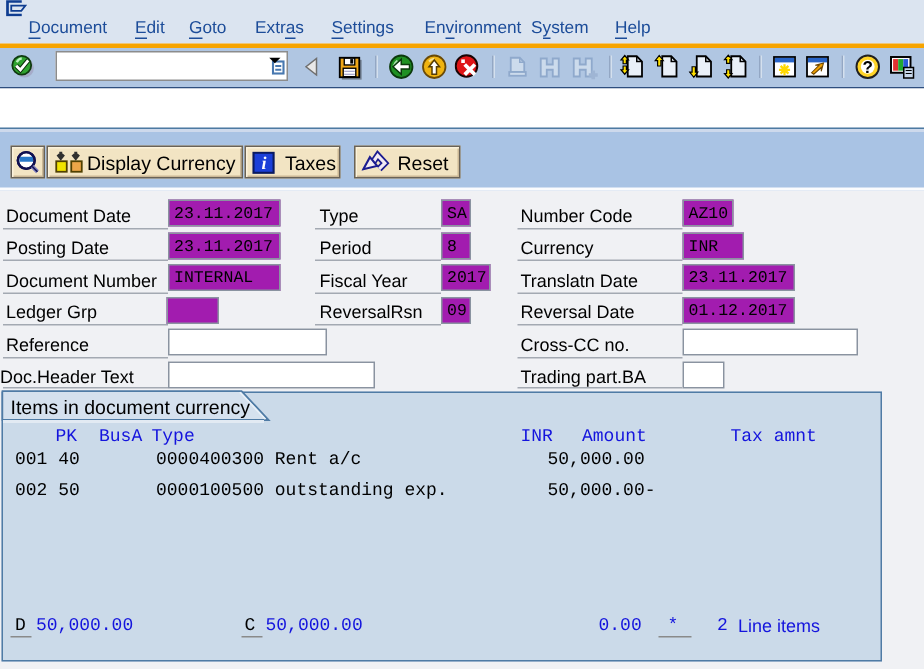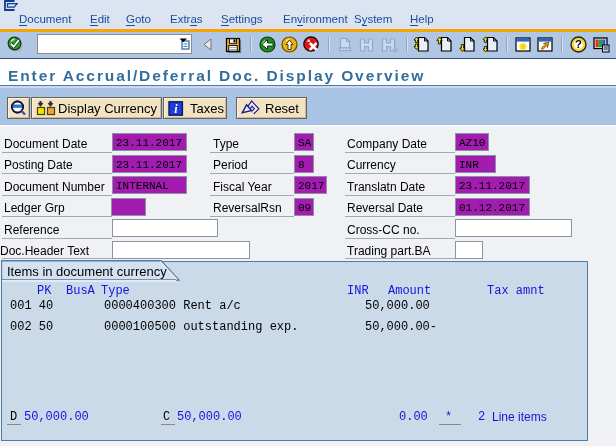--- a/index.html
+++ b/index.html
@@ -147,21 +147,20 @@
  <rect x="1" y="1" width="13" height="10.5" fill="#fff" stroke="#000" stroke-width="1.3"></rect>
  <rect x="2.4" y="2.4" width="3.4" height="7.7" fill="#e03030"></rect>
  <rect x="5.8" y="2.4" width="3.4" height="7.7" fill="#20a830"></rect>
  <rect x="9.2" y="2.4" width="3.2" height="7.7" fill="#2858d8"></rect>
  <rect x="9.5" y="8" width="6.5" height="7" fill="#c8d8ec" stroke="#000" stroke-width="1"></rect>
  <path d="M10.8 10 H14.8 M10.8 12 H14.8" stroke="#000" stroke-width="0.8"></path>
 </svg>
 
 <div class="ab" style="left:0;top:57.5px;width:616px;height:1.5px;background:#2e4e7e"></div>
 <div class="ab" style="left:0;top:59px;width:616px;height:25.5px;background:#fff"></div>
-<div class="ab" style="left:8px;top:66.5px;font-size:15.5px;font-weight:bold;letter-spacing:1.9px;color:#336e9d">Enter Accrual/Deferral Doc. Display Overview</div>
 <div class="ab" style="left:0;top:84.5px;width:616px;height:1px;background:#4d7aa2"></div>
 
 <div class="ab" style="left:0;top:85.5px;width:616px;height:39px;background:#a9c3e4;border-top:2px solid #cdd9ec"></div>
 <div class="btn" style="left:7px;width:21px">
  <svg style="margin:auto" width="17" height="17" viewBox="0 0 17 17">
   <circle cx="7.5" cy="7" r="5.6" fill="#fff" stroke="#101050" stroke-width="1.6"></circle>
   <path d="M3 4.5 H12 V7.8 H3 Z" fill="#2878c8"></path>
   <circle cx="7.5" cy="7" r="5.6" fill="none" stroke="#101050" stroke-width="1.6"></circle>
   <path d="M11.5 11 L15 14.5" stroke="#8080c0" stroke-width="2.6"></path>
   <path d="M11.5 11 L15 14.5" stroke="#101050" stroke-width="1"></path>
@@ -213,21 +212,21 @@
 <div class="lbl" style="left:4px;top:136.5px">Document Date</div>
 <div class="lbl" style="left:4px;top:158.0px">Posting Date</div>
 <div class="lbl" style="left:4px;top:179.5px">Document Number</div>
 <div class="lbl" style="left:4px;top:201.0px">Ledger Grp</div>
 <div class="lbl" style="left:4px;top:222.5px">Reference</div>
 <div class="lbl" style="left:0;top:244.0px">Doc.Header Text</div>
 <div class="lbl" style="left:213px;top:136.5px">Type</div>
 <div class="lbl" style="left:213px;top:158.0px">Period</div>
 <div class="lbl" style="left:213px;top:179.5px">Fiscal Year</div>
 <div class="lbl" style="left:213px;top:201.0px">ReversalRsn</div>
-<div class="lbl" style="left:347px;top:136.5px">Company Date</div>
+<div class="lbl" style="left:347px;top:136.5px">Number Code</div>
 <div class="lbl" style="left:347px;top:158.0px">Currency</div>
 <div class="lbl" style="left:347px;top:179.5px">Translatn Date</div>
 <div class="lbl" style="left:347px;top:201.0px">Reversal Date</div>
 <div class="lbl" style="left:347px;top:222.5px">Cross-CC no.</div>
 <div class="lbl" style="left:347px;top:244.0px">Trading part.BA</div>
 
 <div class="fld" style="left:112px;top:133px;width:70px">23.11.2017</div>
 <div class="fld" style="left:294px;top:133px;width:15px">SA</div>
 <div class="fld" style="left:455px;top:133px;width:29px">AZ10</div>
 <div class="fld" style="left:112px;top:154.5px;width:70px">23.11.2017</div>

